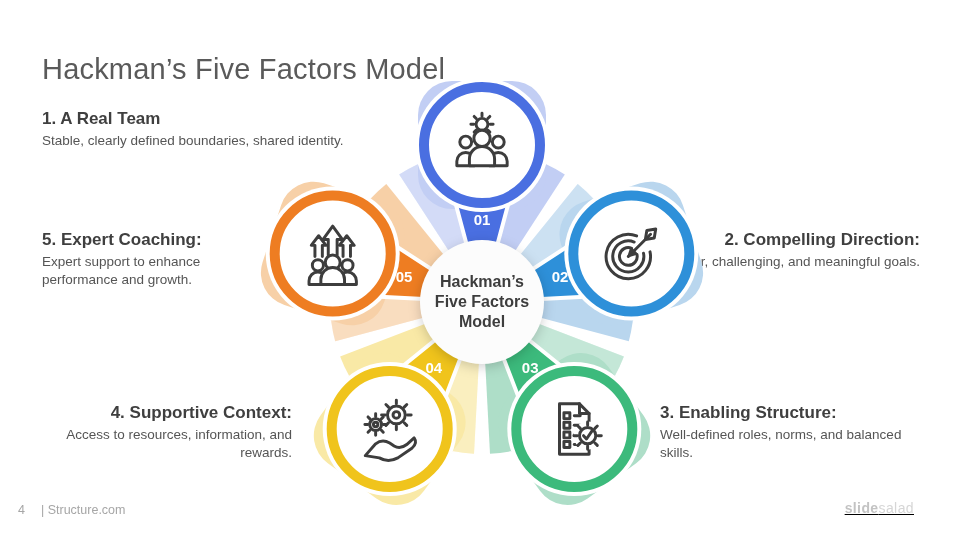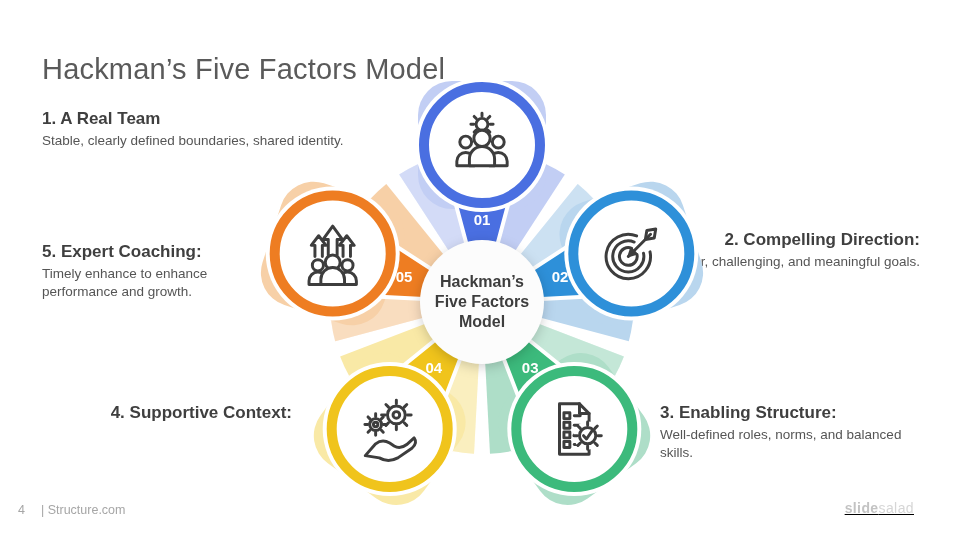--- a/index.html
+++ b/index.html
@@ -11,21 +11,21 @@
     position:absolute;left:42px;top:34px;font-size:29px;font-weight:400;
     color:#5a5a5a;letter-spacing:.2px;
   }
   .factor-text{position:absolute;}
   .factor-text .fh{font-size:17px;font-weight:700;color:#3f3f3f;margin-bottom:3px;}
   .factor-text .fd{font-size:13.5px;color:#555;line-height:1.32;}
   .ft-1{left:42px;top:109px;width:330px;text-align:left;}
   .ft-2{right:40px;top:230px;width:250px;text-align:right;}
   .ft-3{right:40px;top:403px;width:260px;}
   .ft-4{left:42px;top:403px;width:250px;text-align:right;}
-  .ft-5{left:42px;top:230px;width:230px;text-align:left;margin-top:12px;}
+  .ft-5{left:42px;top:230px;width:230px;text-align:left;}
   .diagram{position:absolute;left:232px;top:52px;width:500px;height:500px;}
   .num{font-size:15px;font-weight:600;fill:#ffffff;}
   .center-label{
     width:104px;height:76px;display:flex;align-items:center;justify-content:center;
     text-align:center;font-family:"Liberation Sans",sans-serif;
     font-size:16px;line-height:1.25;font-weight:700;color:#3d3d3d;
   }
   .center-disc{filter:drop-shadow(0 3px 6px rgba(0,0,0,.18));}
   .footer-left{
     position:absolute;left:18px;top:503px;font-size:12.5px;color:#a6a6a6;
@@ -51,24 +51,25 @@
   <div class="factor-text ft-2">
     <div class="fh">2. Compelling Direction:</div>
     <div class="fd">Clear, challenging, and meaningful goals.</div>
   </div>
   <div class="factor-text ft-3">
     <div class="fh">3. Enabling Structure:</div>
     <div class="fd">Well-defined roles, norms, and balanced skills.</div>
   </div>
   <div class="factor-text ft-4">
     <div class="fh">4. Supportive Context:</div>
+    <div class="fd">Access to resources, information, and rewards.</div>
   </div>
   <div class="factor-text ft-5">
     <div class="fh">5. Expert Coaching:</div>
-    <div class="fd">Timely enhance to enhance performance and growth.</div>
+    <div class="fd">Expert support to enhance performance and growth.</div>
   </div>
 
   <svg class="diagram" viewBox="0 0 500 500">
 
     <path d="M250,250 L167.2,122.5 A152,152 0 0 1 332.8,122.5 Z" fill="#c2cef4"></path>
     <path d="M250,250 L345.7,131.9 A152,152 0 0 1 396.8,289.3 Z" fill="#b9d6ee"></path>
     <path d="M250,250 L391.9,304.5 A152,152 0 0 1 258,401.8 Z" fill="#aedec8"></path>
     <path d="M250,250 L242,401.8 A152,152 0 0 1 108.1,304.5 Z" fill="#f9e9a6"></path>
     <path d="M250,250 L103.2,289.3 A152,152 0 0 1 154.3,131.9 Z" fill="#f7d0a7"></path>
 

